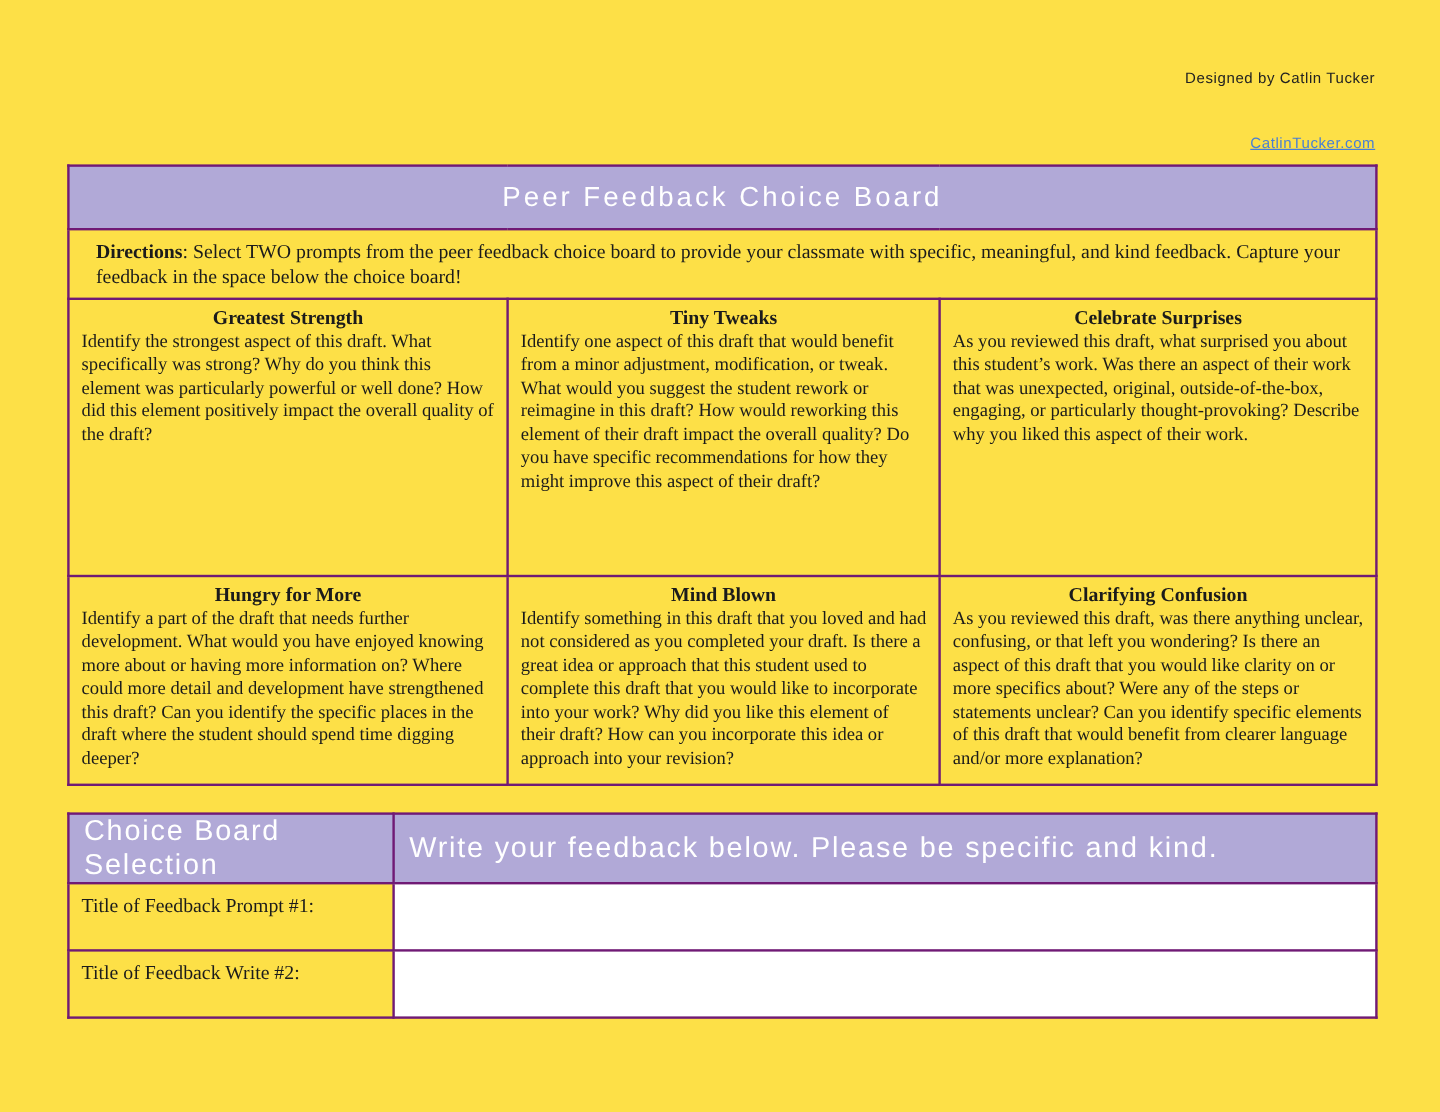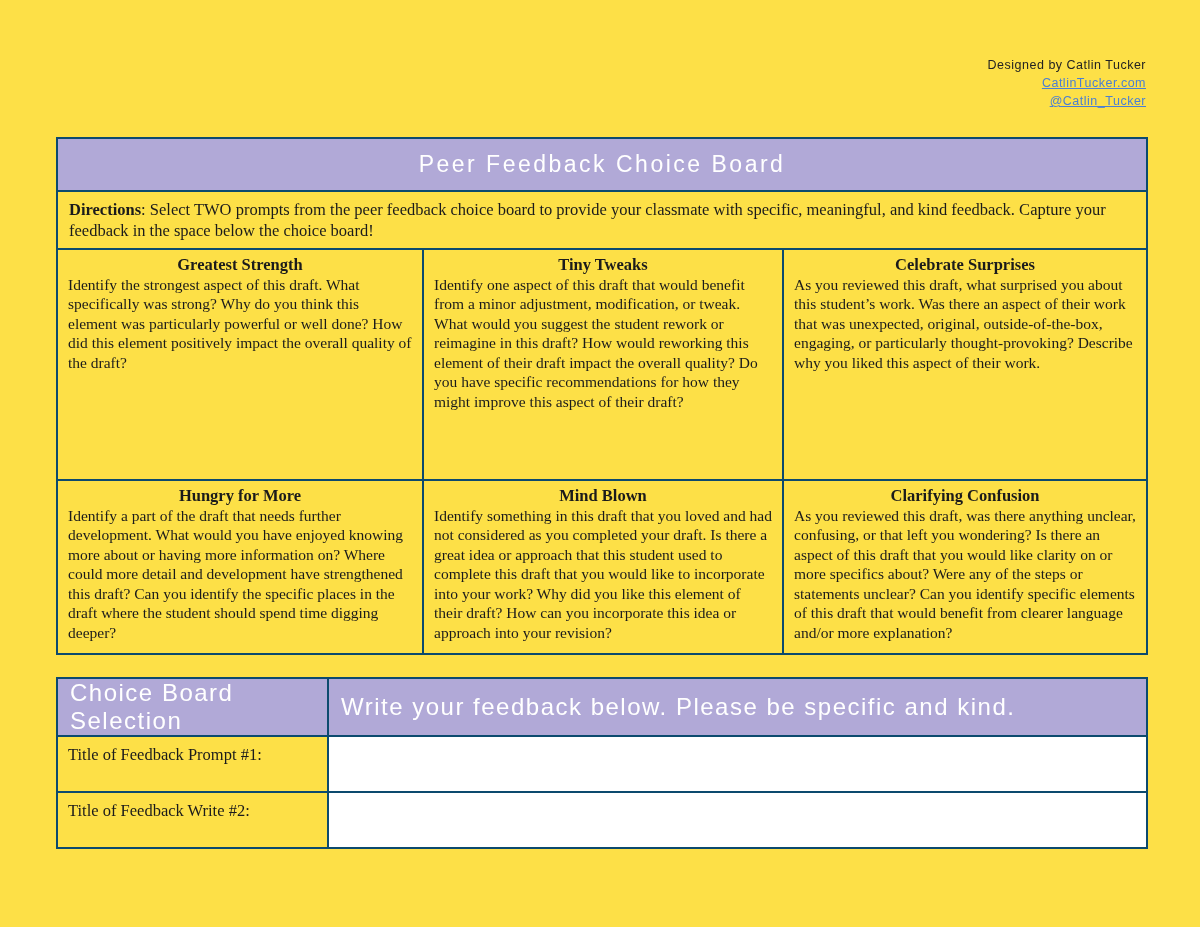--- a/index.html
+++ b/index.html
@@ -23,32 +23,33 @@
     font-size: 12.5px;
     line-height: 18px;
     letter-spacing: 0.5px;
   }
   .attribution .byline { color: #222222; }
   .attribution a {
     display: block;
     color: #4a7fd4;
     text-decoration: underline;
     cursor: pointer;
+    margin-top: 36px;
   }
 
   
   table {
     position: absolute;
     left: 56px;
     border-collapse: collapse;
     table-layout: fixed;
     width: 1090px;
   }
   td, th {
-    border: 2px solid #0c4a6e;
+    border: 2px solid #701a75;
     vertical-align: top;
     padding: 0;
   }
   .purple {
     background: #b1a9d7;
     color: #ffffff;
     font-family: "Liberation Sans", sans-serif;
     font-weight: normal;
   }
 
@@ -56,21 +57,21 @@
   .board-table { top: 137px; }
   .board-title-row { height: 53px; }
   .board-title-cell {
     text-align: center;
     vertical-align: middle;
     font-size: 23px;
     letter-spacing: 2.5px;
   }
   .directions-row { height: 57px; }
   .directions-cell {
-    padding: 7px 11px;
+    padding: 7px 22px;
     font-size: 16.5px;
     line-height: 21px;
     vertical-align: top;
   }
   .directions-cell b { font-weight: bold; }
   .grid-row-1 { height: 231px; }
   .grid-row-2 { height: 174px; }
   .board-cell {
     padding: 5px 10px 6px 10px;
     font-size: 15.5px;

